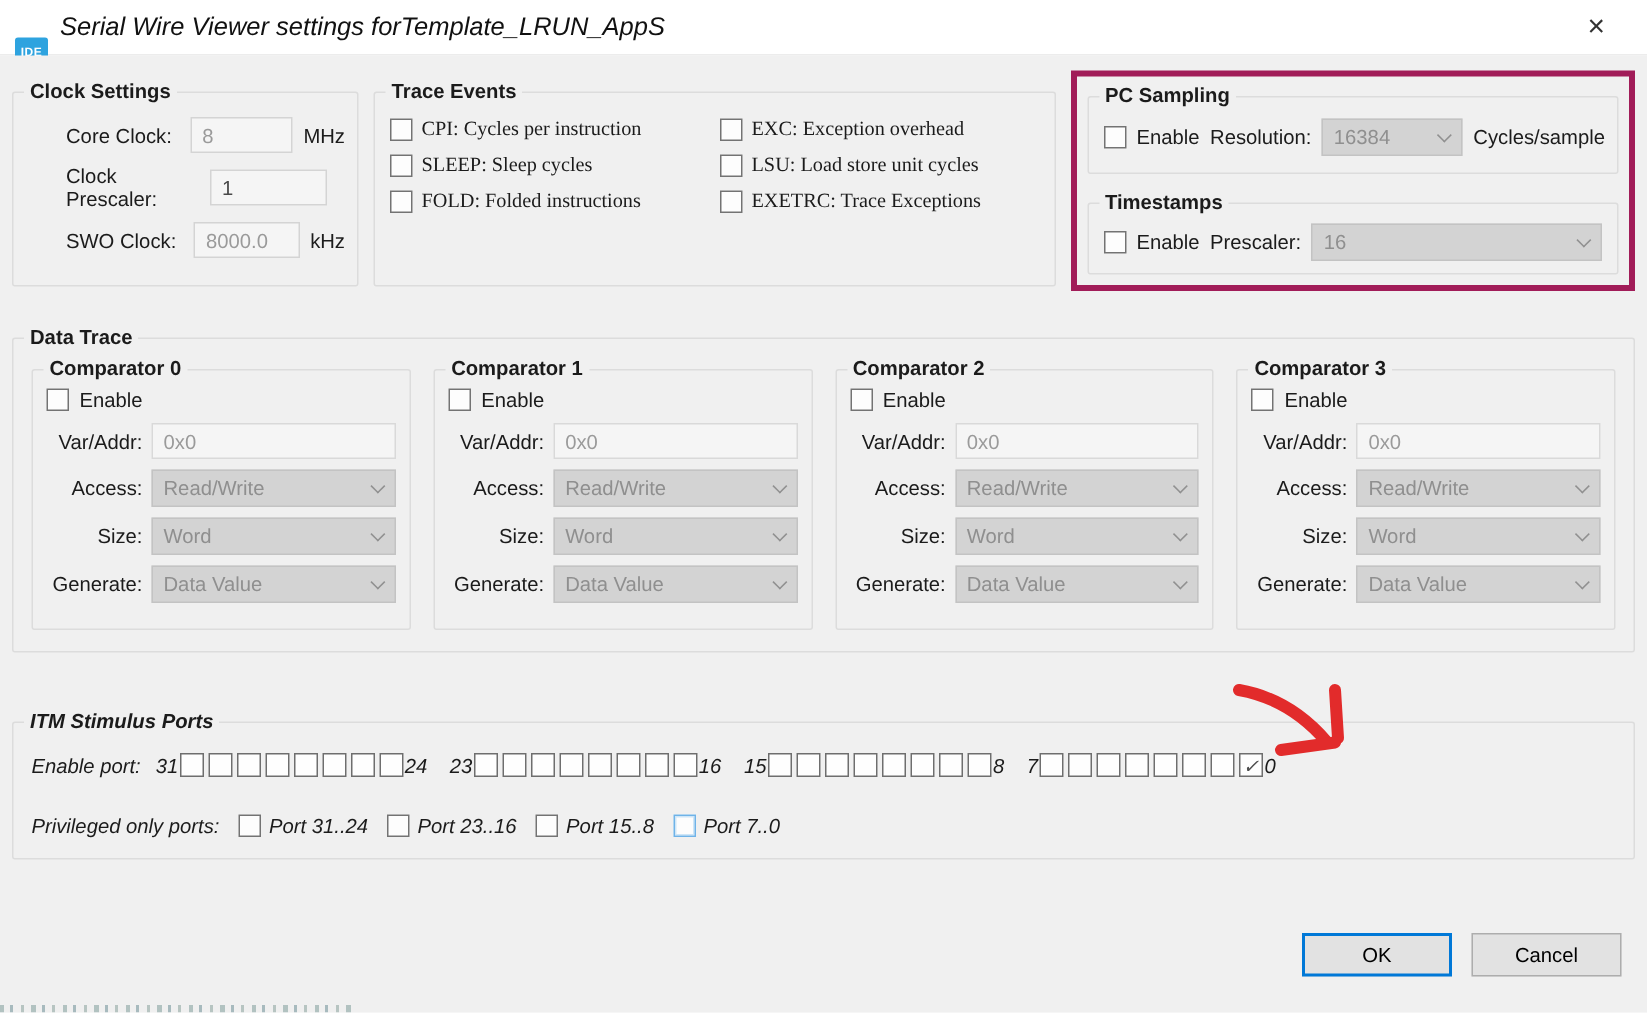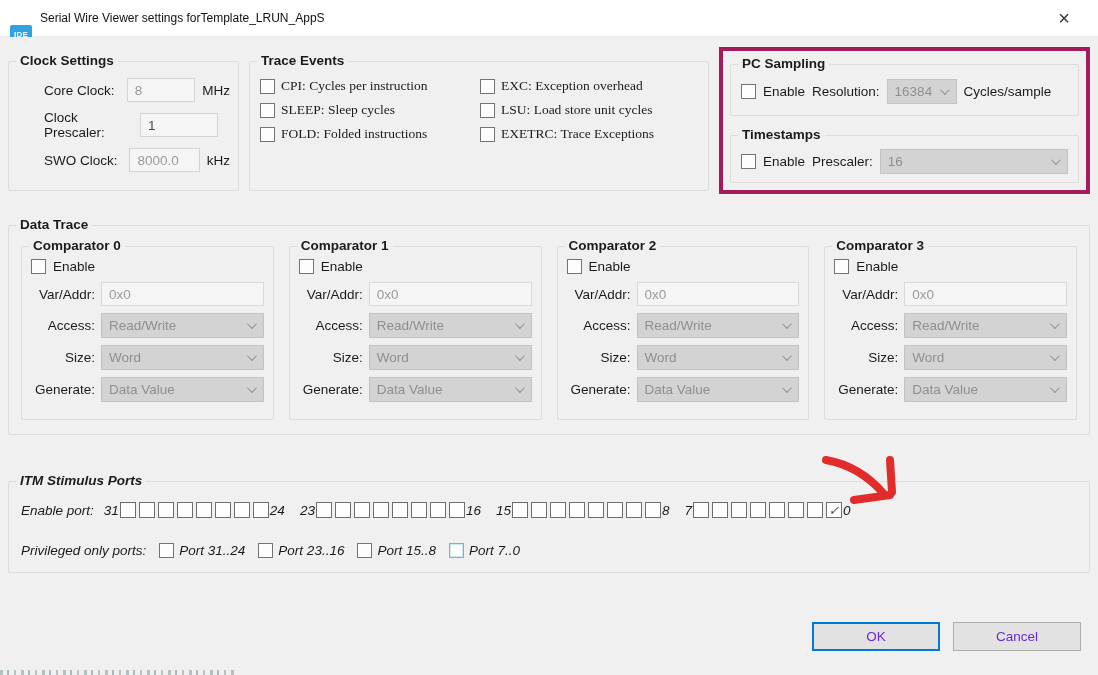--- a/index.html
+++ b/index.html
@@ -15,21 +15,21 @@
   
   .titlebar {
     height: 37px; background:#ffffff; display:flex; align-items:center;
     padding: 0 10px; border-bottom: 1px solid #ececec;
   }
   .app-icon {
     width:22px; height:18px; background:#2ea3df; color:#fff;
     font-size:8px; font-weight:bold; display:flex; align-items:center; justify-content:center;
     border-radius:2px; margin-right:8px; letter-spacing:.3px;margin-top:32px;
   }
-  .title-text { font-size:12px; color:#111; }
+  .title-text { font-size:17px; color:#111;font-style:italic; }
   .close-btn {
     margin-left:auto; margin-right:14px; font-size:20px; line-height:20px; color:#333;
     cursor:pointer; padding:0 4px;
   }
   
   .dlg { background:#f0f0f0; height:638px; padding: 5px 8px; position:relative; }
   .group {
     position:relative; border:1px solid #dcdcdc; border-radius:2px;
     background:#f0f0f0;
   }
@@ -62,21 +62,21 @@
   .inline-row { display:flex; align-items:center; gap:7px; }
   .ts-group { margin-top:19px; height:48px; padding: 13px 10px 0 10px; }
   .selectbox {
     height:25px; background:#d3d3d3; border:1px solid #c3c3c3; color:#8f8f8f;
     display:flex; align-items:center; padding-left:7px;
   }
   .chev {
     width:7px; height:7px; border-right:1.6px solid #909090; border-bottom:1.6px solid #909090;
     transform:rotate(45deg) translateY(-2px); margin-left:auto; margin-right:9px; flex:0 0 auto;
   }
-  .res-select { width:70px; }
+  .res-select { width:94px; }
   .presc-select { flex:1; }
   
   .dt-group { margin-top:31px; padding: 20px 12px 14px 12px; }
   .cmp-grid { display:grid; grid-template-columns: repeat(4,1fr); gap:15px; }
   .cmp-group { padding: 12px 9px 10px 9px; }
   .cmp-enable { display:flex; align-items:center; gap:7px; margin-bottom:8px; }
   .cmp-row { display:flex; align-items:center; margin-bottom:7px; }
   .cmp-label { width:64px; text-align:right; margin-right:6px; white-space:nowrap; }
   .cmp-input {
     flex:1; height:24px; background:#f5f5f5; border:1px solid #d9d9d9;
@@ -94,22 +94,22 @@
     width:16px; height:16px; background:#fefefe; border:1px solid #6e6e6e;
     display:flex; align-items:center; justify-content:center;
   }
   .itm-box .check { font-size:13px; color:#4e4e4e; line-height:1; }
   .priv-row { display:flex; align-items:center; gap:13px; margin-top:25px; }
   .priv-item { display:flex; align-items:center; gap:5px; }
   .cb.blue-focus { border:1px solid #6fb3e8; box-shadow:0 0 0 1px #cfe6f7 inset; }
   
   .btn-bar { position:absolute; right:17px; bottom:24px; display:flex; gap:13px; }
   .btn {
-    width:128px; height:29px; background:#e2e2e2; display:flex; align-items:center;
-    justify-content:center; font-size:13.5px; color:#6d28d9; cursor:pointer;
+    width:100px; height:29px; background:#e2e2e2; display:flex; align-items:center;
+    justify-content:center; font-size:13.5px; color:#000000; cursor:pointer;
   }
   .btn-ok { border:2px solid #0078d7; }
   .btn-cancel { border:1px solid #adadad; }
   
   .arrow-svg { position:absolute; left:816px; top:446px; pointer-events:none; }
   .crop-artifact {
     position:absolute; left:0; bottom:0; width:236px; height:5px; opacity:.75;
     background: repeating-linear-gradient(90deg,
       #9db3b1 0 3px, transparent 3px 7px, #8fa8ad 7px 9px, transparent 9px 14px,
       #a4b6b2 14px 16px, transparent 16px 21px);

